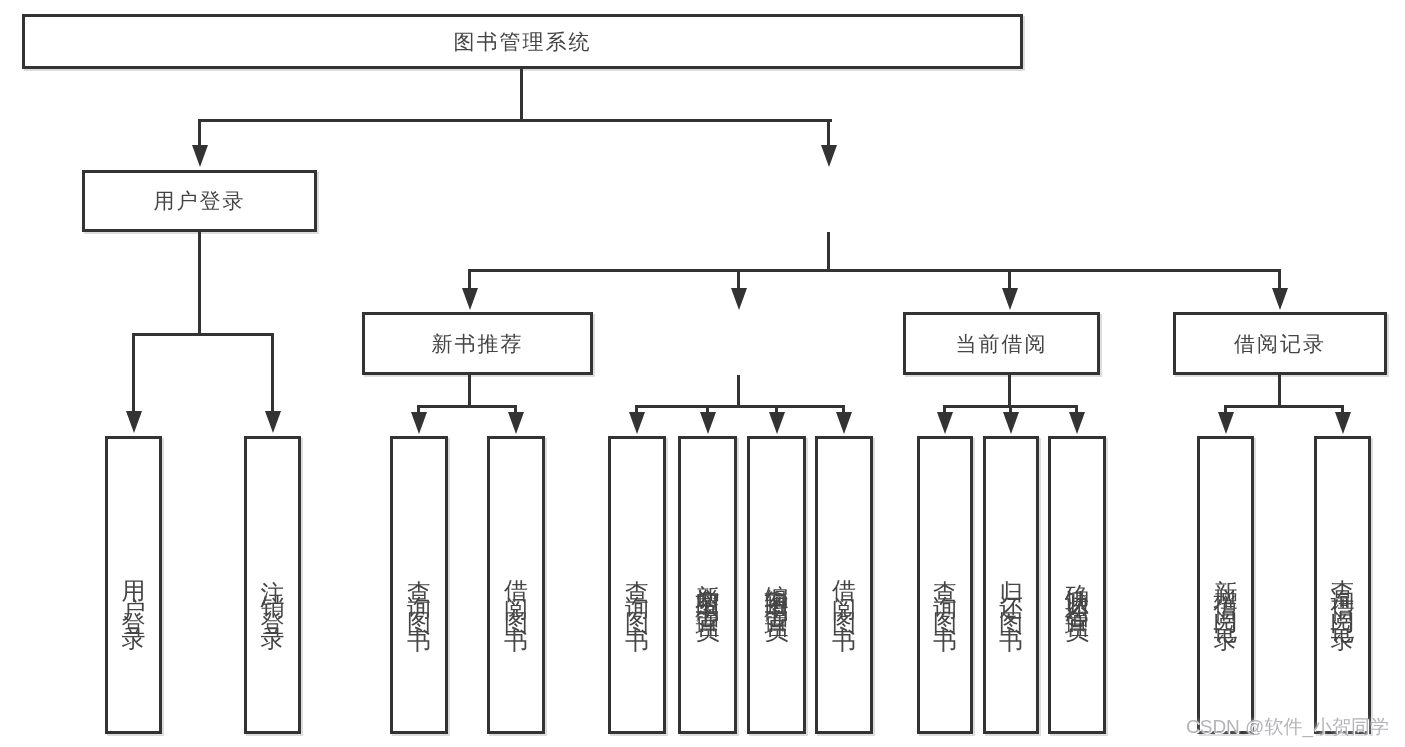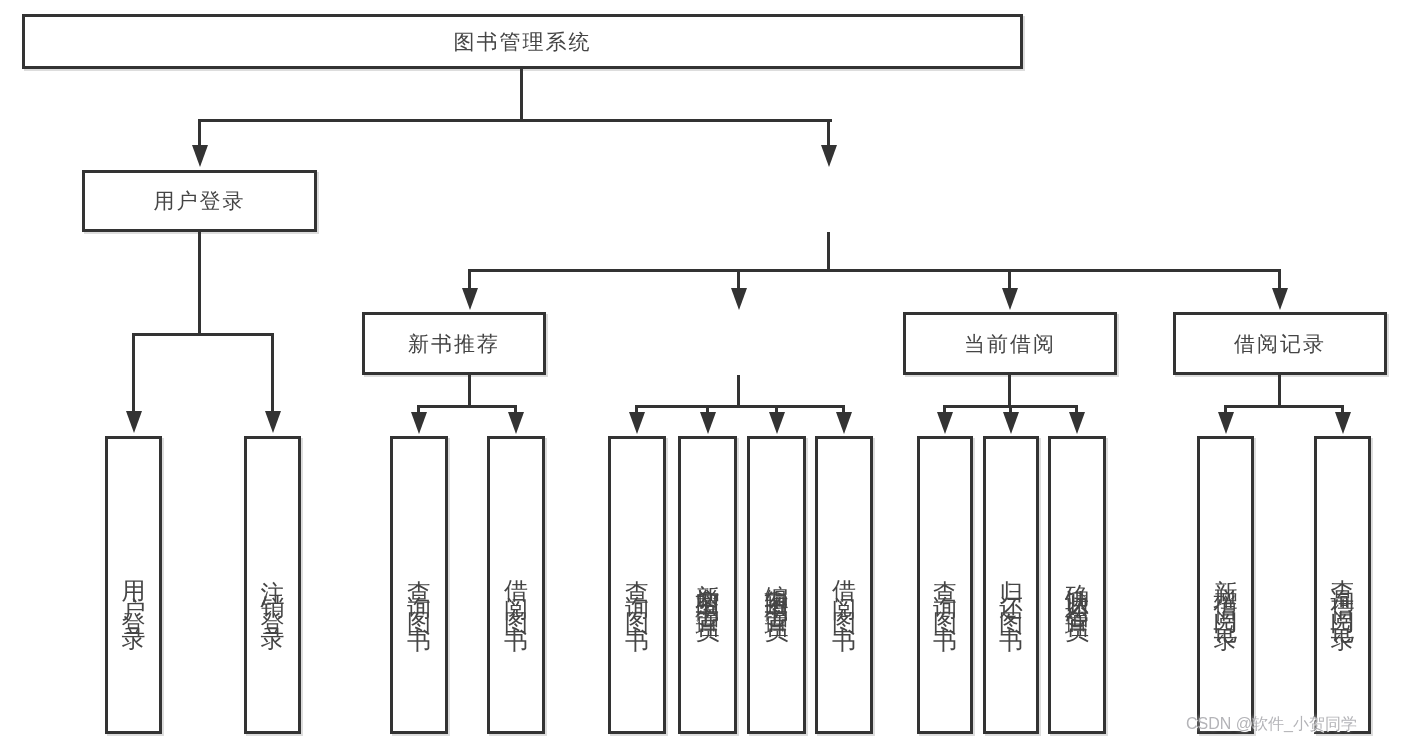--- a/index.html
+++ b/index.html
@@ -51,21 +51,21 @@
     left:-6.5px;bottom:-21px;
     width:0;height:0;
     border-left:8px solid transparent;
     border-right:8px solid transparent;
     border-top:22px solid #333333;
   }
   
   .watermark{
     position:absolute;
     left:1186px;top:714px;
-    font-size:16px;
+    font-size:19px;
     color:#b4b4b8;
     text-shadow:0 0 4px #ffffff, 1px 1px 0 #ffffff;
     white-space:nowrap;
     z-index:10;
   }
 </style>
 </head>
 <body>
 
 <div class="canvas">
@@ -88,24 +88,24 @@
   <div class="arrow" style="left:132px;top:333px;height:79px;"></div>
   <div class="arrow" style="left:271px;top:333px;height:79px;"></div>
 
   <div class="line" style="left:827px;top:232px;width:3px;height:39px;"></div>
   <div class="line" style="left:468px;top:269px;width:813px;height:3px;"></div>
   <div class="arrow" style="left:468px;top:269px;height:20px;"></div>
   <div class="arrow" style="left:737px;top:269px;height:20px;"></div>
   <div class="arrow" style="left:1008px;top:269px;height:20px;"></div>
   <div class="arrow" style="left:1278px;top:269px;height:20px;"></div>
 
-  <div class="hbox" style="left:362px;top:312px;width:184px;height:63px;">
+  <div class="hbox" style="left:362px;top:312px;width:231px;height:63px;">
     <span>新书推荐</span>
   </div>
-  <div class="hbox" style="left:903px;top:312px;width:214px;height:63px;">
+  <div class="hbox" style="left:903px;top:312px;width:197px;height:63px;">
     <span>当前借阅</span>
   </div>
   <div class="hbox" style="left:1173px;top:312px;width:214px;height:63px;">
     <span>借阅记录</span>
   </div>
 
   <div class="line" style="left:468px;top:375px;width:3px;height:32px;"></div>
   <div class="line" style="left:417px;top:405px;width:100px;height:3px;"></div>
   <div class="arrow" style="left:417px;top:405px;height:8px;"></div>
   <div class="arrow" style="left:514px;top:405px;height:8px;"></div>

